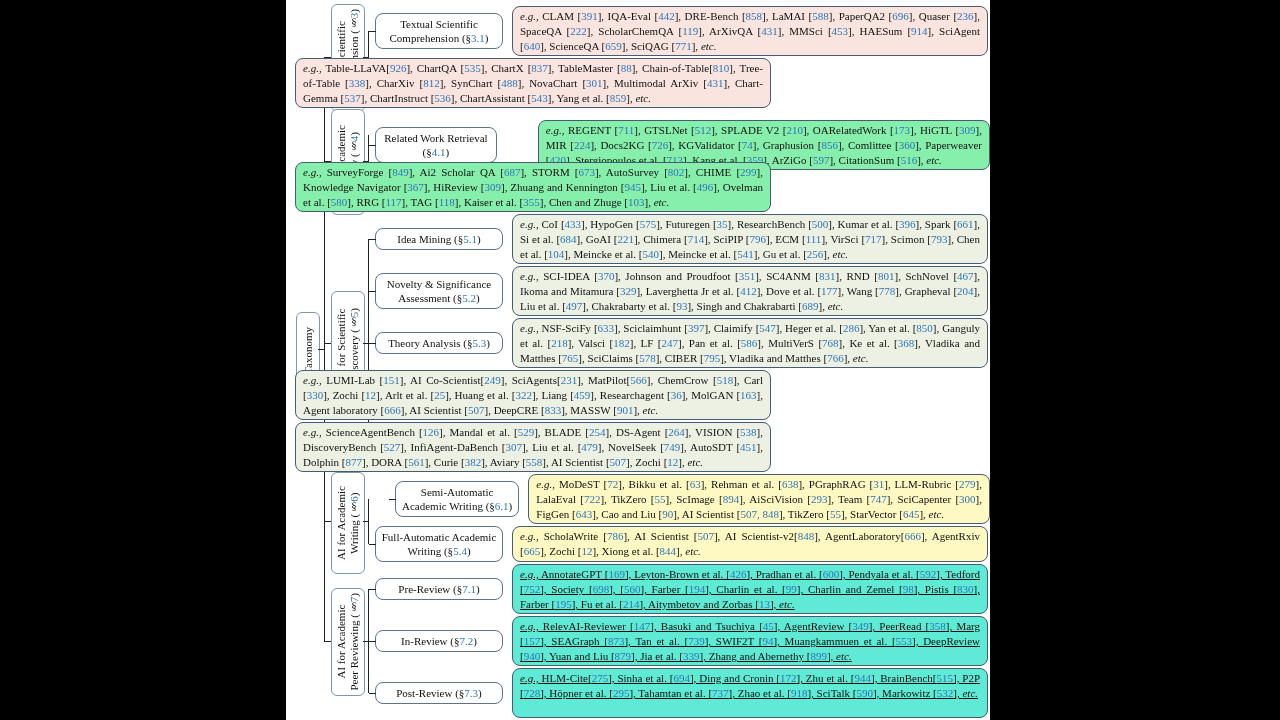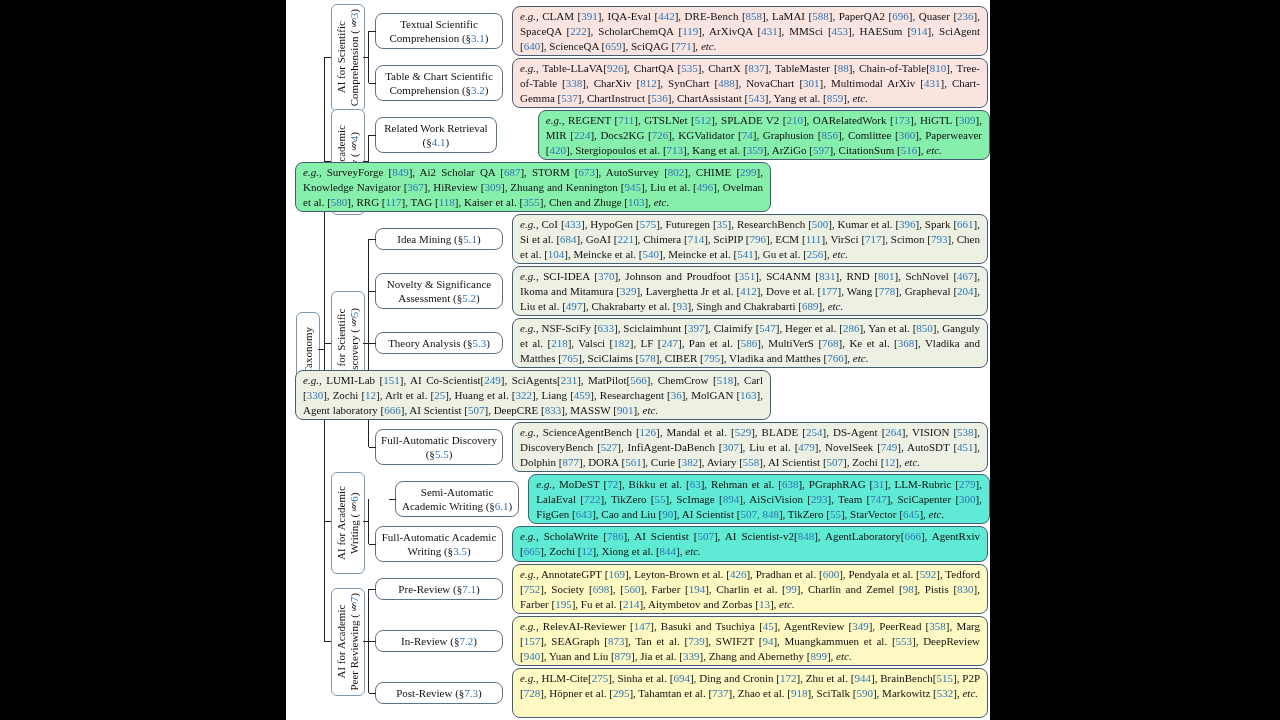--- a/index.html
+++ b/index.html
@@ -28,22 +28,22 @@
   .node::before{content:"";position:absolute;left:-7px;top:50%;width:7px;height:1px;background:#222;}
   .cite{position:relative;box-sizing:border-box;margin-left:9px;width:476px;align-self:stretch;
     border:1px solid #455d73;border-radius:8px;
     font-size:11px;line-height:15px;text-align:justify;color:#111;
     padding:2px 7px;overflow:hidden;}
   .cite::before{content:"";position:absolute;left:-9px;top:50%;width:9px;height:1px;background:#222;}
 
   .p3{background:#fae4df;}
   .p4{background:#86efac;}
   .p5{background:#edf1e4;}
-  .p6{background:#5eead4;}
-  .p7{background:#fef9c3;}
+  .p6{background:#fef9c3;}
+  .p7{background:#5eead4;text-decoration:underline;}
 
   .num{color:#2e75b6;}
   .it{font-style:italic;}
 </style>
 </head>
 <body>
 
 <div class="canvas">
   <div class="content">
 
@@ -84,25 +84,24 @@
     <div class="hline" style="left:77px;top:521px;width:5px;"></div>
     <div class="vline" style="left:82px;top:499px;height:45px;"></div>
     <div class="hline" style="left:77px;top:641px;width:5px;"></div>
     <div class="vline" style="left:82px;top:589px;height:104px;"></div>
 
     <div class="row" style="top:6px;height:50px;">
       <div class="node">Textual Scientific Comprehension (§<span class="num">3.1</span>)</div>
       <div class="cite p3"><span class="it">e.g.,</span> CLAM [<span class="num">391</span>], IQA-Eval [<span class="num">442</span>], DRE-Bench [<span class="num">858</span>], LaMAI [<span class="num">588</span>], PaperQA2 [<span class="num">696</span>], Quaser [<span class="num">236</span>], SpaceQA [<span class="num">222</span>], ScholarChemQA [<span class="num">119</span>], ArXivQA [<span class="num">431</span>], MMSci [<span class="num">453</span>], HAESum [<span class="num">914</span>], SciAgent [<span class="num">640</span>], ScienceQA [<span class="num">659</span>], SciQAG [<span class="num">771</span>], <span class="it">etc.</span></div>
     </div>
     <div class="row" style="top:58px;height:50px;">
-      <div class="node">Table &amp; Chart Scientific Comprehension (§<span class="num">3.2</span>)</div>
       <div class="cite p3"><span class="it">e.g.,</span> Table-LLaVA[<span class="num">926</span>], ChartQA [<span class="num">535</span>], ChartX [<span class="num">837</span>], TableMaster [<span class="num">88</span>], Chain-of-Table[<span class="num">810</span>], Tree-of-Table [<span class="num">338</span>], CharXiv [<span class="num">812</span>], SynChart [<span class="num">488</span>], NovaChart [<span class="num">301</span>], Multimodal ArXiv [<span class="num">431</span>], Chart-Gemma [<span class="num">537</span>], ChartInstruct [<span class="num">536</span>], ChartAssistant [<span class="num">543</span>], Yang et al. [<span class="num">859</span>], <span class="it">etc.</span></div>
     </div>
 
-    <div class="row" style="top:110px;height:50px;gap:32px;">
+    <div class="row" style="top:120px;height:50px;gap:32px;">
       <div class="node">Related Work Retrieval (§<span class="num">4.1</span>)</div>
       <div class="cite p4"><span class="it">e.g.,</span> REGENT [<span class="num">711</span>], GTSLNet [<span class="num">512</span>], SPLADE V2 [<span class="num">210</span>], OARelatedWork [<span class="num">173</span>], HiGTL [<span class="num">309</span>], MIR [<span class="num">224</span>], Docs2KG [<span class="num">726</span>], KGValidator [<span class="num">74</span>], Graphusion [<span class="num">856</span>], Comlittee [<span class="num">360</span>], Paperweaver [<span class="num">420</span>], Stergiopoulos et al. [<span class="num">713</span>], Kang et al. [<span class="num">359</span>], ArZiGo [<span class="num">597</span>], CitationSum [<span class="num">516</span>], <span class="it">etc.</span></div>
     </div>
     <div class="row" style="top:162px;height:50px;">
       <div class="cite p4"><span class="it">e.g.,</span> SurveyForge [<span class="num">849</span>], Ai2 Scholar QA [<span class="num">687</span>], STORM [<span class="num">673</span>], AutoSurvey [<span class="num">802</span>], CHIME [<span class="num">299</span>], Knowledge Navigator [<span class="num">367</span>], HiReview [<span class="num">309</span>], Zhuang and Kennington [<span class="num">945</span>], Liu et al. [<span class="num">496</span>], Ovelman et al. [<span class="num">580</span>], RRG [<span class="num">117</span>], TAG [<span class="num">118</span>], Kaiser et al. [<span class="num">355</span>], Chen and Zhuge [<span class="num">103</span>], <span class="it">etc.</span></div>
     </div>
 
     <div class="row" style="top:214px;height:50px;">
       <div class="node">Idea Mining (§<span class="num">5.1</span>)</div>
       <div class="cite p5"><span class="it">e.g.,</span> CoI [<span class="num">433</span>], HypoGen [<span class="num">575</span>], Futuregen [<span class="num">35</span>], ResearchBench [<span class="num">500</span>], Kumar et al. [<span class="num">396</span>], Spark [<span class="num">661</span>], Si et al. [<span class="num">684</span>], GoAI [<span class="num">221</span>], Chimera [<span class="num">714</span>], SciPIP [<span class="num">796</span>], ECM [<span class="num">111</span>], VirSci [<span class="num">717</span>], Scimon [<span class="num">793</span>], Chen et al. [<span class="num">104</span>], Meincke et al. [<span class="num">540</span>], Meincke et al. [<span class="num">541</span>], Gu et al. [<span class="num">256</span>], <span class="it">etc.</span></div>
@@ -112,30 +111,29 @@
       <div class="cite p5"><span class="it">e.g.,</span> SCI-IDEA [<span class="num">370</span>], Johnson and Proudfoot [<span class="num">351</span>], SC4ANM [<span class="num">831</span>], RND [<span class="num">801</span>], SchNovel [<span class="num">467</span>], Ikoma and Mitamura [<span class="num">329</span>], Laverghetta Jr et al. [<span class="num">412</span>], Dove et al. [<span class="num">177</span>], Wang [<span class="num">778</span>], Grapheval [<span class="num">204</span>], Liu et al. [<span class="num">497</span>], Chakrabarty et al. [<span class="num">93</span>], Singh and Chakrabarti [<span class="num">689</span>], <span class="it">etc.</span></div>
     </div>
     <div class="row" style="top:318px;height:50px;">
       <div class="node">Theory Analysis (§<span class="num">5.3</span>)</div>
       <div class="cite p5"><span class="it">e.g.,</span> NSF-SciFy [<span class="num">633</span>], Sciclaimhunt [<span class="num">397</span>], Claimify [<span class="num">547</span>], Heger et al. [<span class="num">286</span>], Yan et al. [<span class="num">850</span>], Ganguly et al. [<span class="num">218</span>], Valsci [<span class="num">182</span>], LF [<span class="num">247</span>], Pan et al. [<span class="num">586</span>], MultiVerS [<span class="num">768</span>], Ke et al. [<span class="num">368</span>], Vladika and Matthes [<span class="num">765</span>], SciClaims [<span class="num">578</span>], CIBER [<span class="num">795</span>], Vladika and Matthes [<span class="num">766</span>], <span class="it">etc.</span></div>
     </div>
     <div class="row" style="top:370px;height:50px;">
       <div class="cite p5"><span class="it">e.g.,</span> LUMI-Lab [<span class="num">151</span>], AI Co-Scientist[<span class="num">249</span>], SciAgents[<span class="num">231</span>], MatPilot[<span class="num">566</span>], ChemCrow [<span class="num">518</span>], Carl [<span class="num">330</span>], Zochi [<span class="num">12</span>], Arlt et al. [<span class="num">25</span>], Huang et al. [<span class="num">322</span>], Liang [<span class="num">459</span>], Researchagent [<span class="num">36</span>], MolGAN [<span class="num">163</span>], Agent laboratory [<span class="num">666</span>], AI Scientist [<span class="num">507</span>], DeepCRE [<span class="num">833</span>], MASSW [<span class="num">901</span>], <span class="it">etc.</span></div>
     </div>
     <div class="row" style="top:422px;height:50px;">
-      <div class="node">Full-Automatic Discovery (§<span class="num">5.5</span>)</div>
       <div class="cite p5"><span class="it">e.g.,</span> ScienceAgentBench [<span class="num">126</span>], Mandal et al. [<span class="num">529</span>], BLADE [<span class="num">254</span>], DS-Agent [<span class="num">264</span>], VISION [<span class="num">538</span>], DiscoveryBench [<span class="num">527</span>], InfiAgent-DaBench [<span class="num">307</span>], Liu et al. [<span class="num">479</span>], NovelSeek [<span class="num">749</span>], AutoSDT [<span class="num">451</span>], Dolphin [<span class="num">877</span>], DORA [<span class="num">561</span>], Curie [<span class="num">382</span>], Aviary [<span class="num">558</span>], AI Scientist [<span class="num">507</span>], Zochi [<span class="num">12</span>], <span class="it">etc.</span></div>
     </div>
 
     <div class="row" style="top:474px;height:50px;margin-left:20px;">
       <div class="node">Semi-Automatic Academic Writing (§<span class="num">6.1</span>)</div>
       <div class="cite p6"><span class="it">e.g.,</span> MoDeST [<span class="num">72</span>], Bikku et al. [<span class="num">63</span>], Rehman et al. [<span class="num">638</span>], PGraphRAG [<span class="num">31</span>], LLM-Rubric [<span class="num">279</span>], LalaEval [<span class="num">722</span>], TikZero [<span class="num">55</span>], ScImage [<span class="num">894</span>], AiSciVision [<span class="num">293</span>], Team [<span class="num">747</span>], SciCapenter [<span class="num">300</span>], FigGen [<span class="num">643</span>], Cao and Liu [<span class="num">90</span>], AI Scientist [<span class="num">507, 848</span>], TikZero [<span class="num">55</span>], StarVector [<span class="num">645</span>], <span class="it">etc.</span></div>
     </div>
     <div class="row" style="top:526px;height:36px;">
-      <div class="node">Full-Automatic Academic Writing (§<span class="num">3.5</span>)</div>
+      <div class="node">Full-Automatic Academic Writing (§<span class="num">5.4</span>)</div>
       <div class="cite p6"><span class="it">e.g.,</span> ScholaWrite [<span class="num">786</span>], AI Scientist [<span class="num">507</span>], AI Scientist-v2[<span class="num">848</span>], AgentLaboratory[<span class="num">666</span>], AgentRxiv [<span class="num">665</span>], Zochi [<span class="num">12</span>], Xiong et al. [<span class="num">844</span>], <span class="it">etc.</span></div>
     </div>
 
     <div class="row" style="top:564px;height:50px;">
       <div class="node">Pre-Review (§<span class="num">7.1</span>)</div>
       <div class="cite p7"><span class="it">e.g.,</span> AnnotateGPT [<span class="num">169</span>], Leyton-Brown et al. [<span class="num">426</span>], Pradhan et al. [<span class="num">600</span>], Pendyala et al. [<span class="num">592</span>], Tedford [<span class="num">752</span>], Society [<span class="num">698</span>], [<span class="num">560</span>], Farber [<span class="num">194</span>], Charlin et al. [<span class="num">99</span>], Charlin and Zemel [<span class="num">98</span>], Pistis [<span class="num">830</span>], Farber [<span class="num">195</span>], Fu et al. [<span class="num">214</span>], Aitymbetov and Zorbas [<span class="num">13</span>], <span class="it">etc.</span></div>
     </div>
     <div class="row" style="top:616px;height:50px;">
       <div class="node">In-Review (§<span class="num">7.2</span>)</div>
       <div class="cite p7"><span class="it">e.g.,</span> RelevAI-Reviewer [<span class="num">147</span>], Basuki and Tsuchiya [<span class="num">45</span>], AgentReview [<span class="num">349</span>], PeerRead [<span class="num">358</span>], Marg [<span class="num">157</span>], SEAGraph [<span class="num">873</span>], Tan et al. [<span class="num">739</span>], SWIF2T [<span class="num">94</span>], Muangkammuen et al. [<span class="num">553</span>], DeepReview [<span class="num">940</span>], Yuan and Liu [<span class="num">879</span>], Jia et al. [<span class="num">339</span>], Zhang and Abernethy [<span class="num">899</span>], <span class="it">etc.</span></div>

